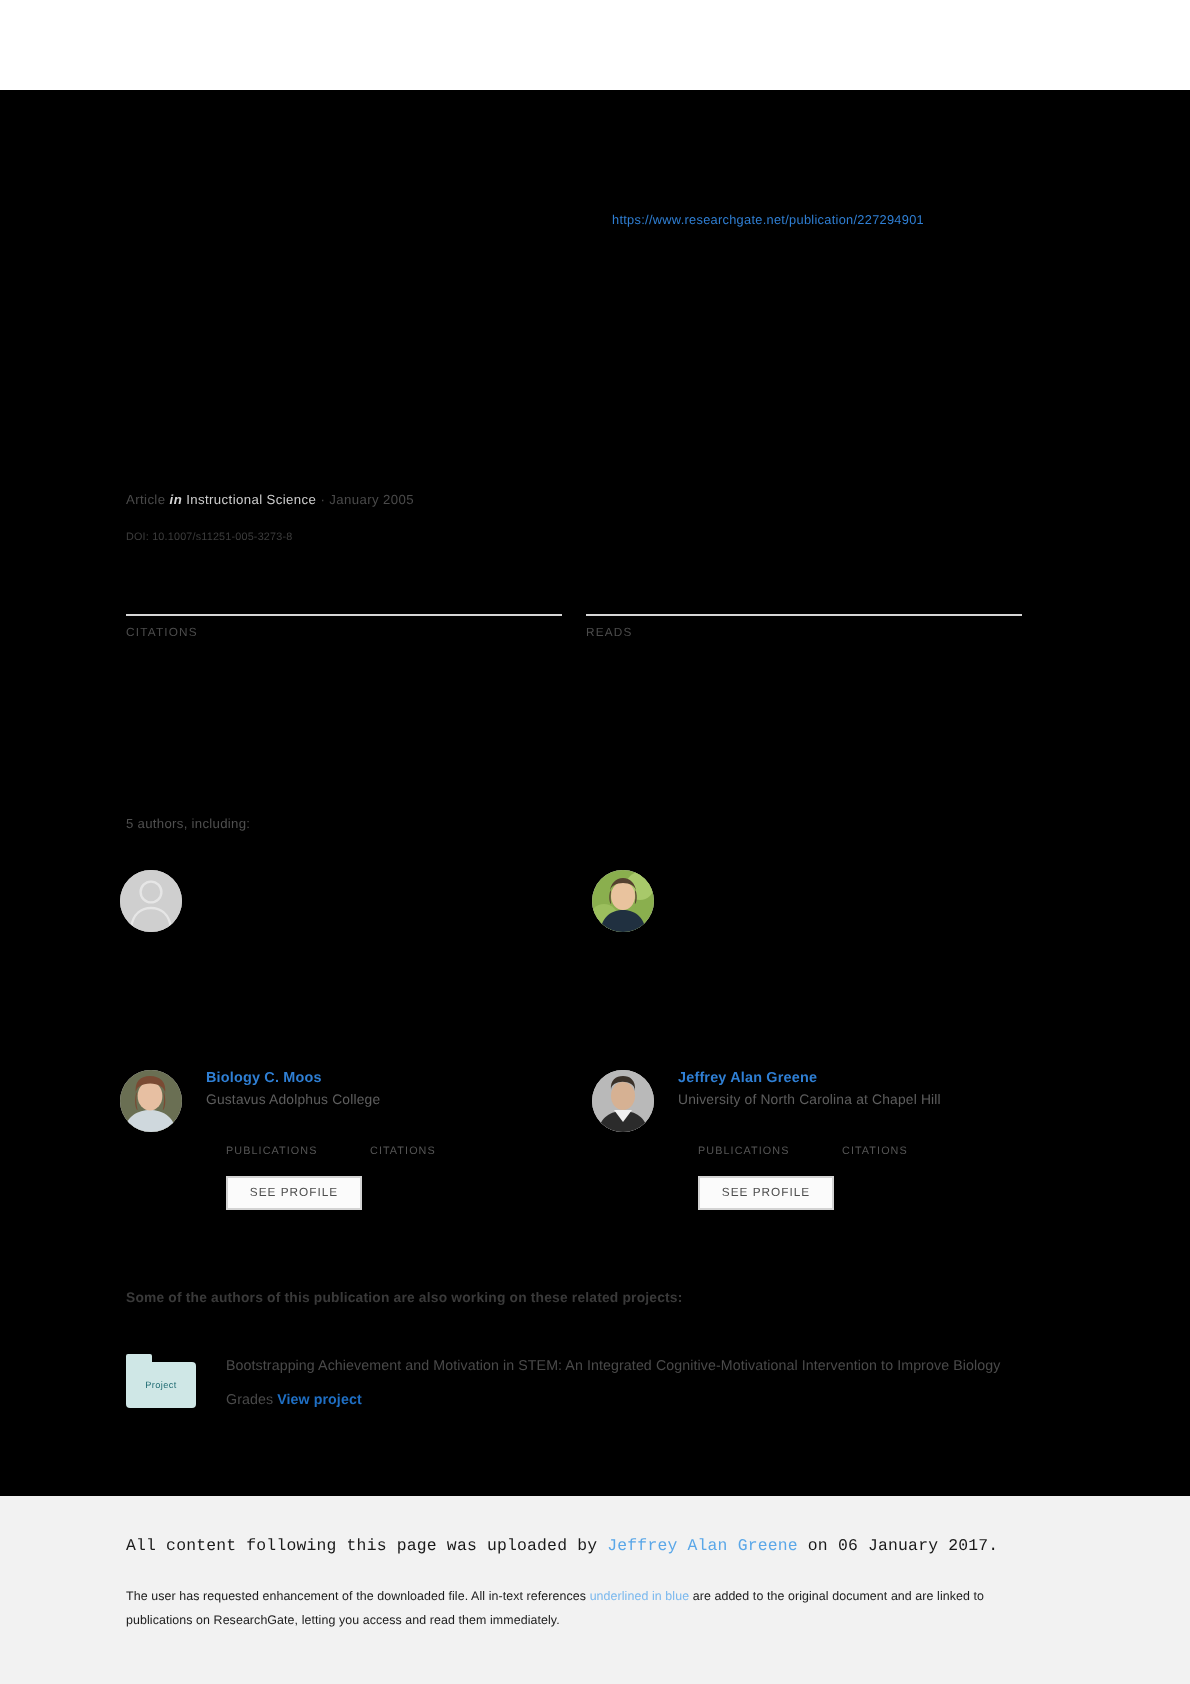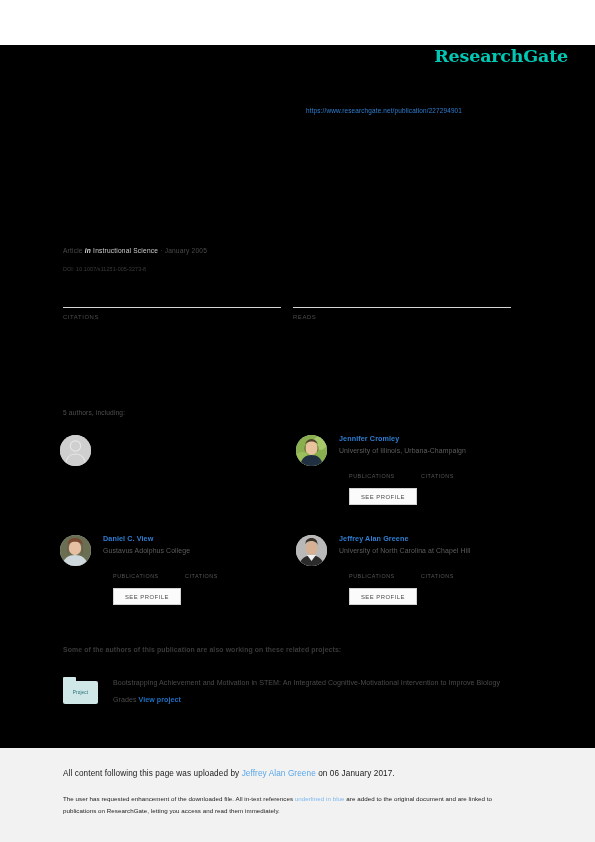--- a/index.html
+++ b/index.html
@@ -255,41 +255,41 @@
     width: 595px;
     height: 94px;
     background: #f2f2f2;
   }
   .f-line1 {
     position: absolute;
     top: 21px; left: 63px;
     font-size: 8.2px;
     color: #1a1a1a;
     letter-spacing: 0.1px;
+    font-family: Liberation Mono, monospace;
   }
   .f-line1 .lnk { color: #5aa7e8; }
   .f-line2 {
     position: absolute;
     top: 45px; left: 63px;
     width: 462px;
     font-size: 6.2px;
     color: #1a1a1a;
     line-height: 12px;
     letter-spacing: 0.05px;
   }
   .f-line2 .blue { color: #7ab8ee; }
 </style>
 </head>
 <body>
 
 <div class="top-white"></div>
 
 <div class="dark-panel">
 
-  <div class="brand">ResearchGate</div>
 
   <div class="doi-url">https://www.researchgate.net/publication/227294901</div>
 
   <div class="title-block">Adaptive human scaffolding facilitates adolescents' self-regulated learning with hypermedia</div>
 
   <div class="meta">
     <span>Article</span>
     <span class="in-word">in</span>
     <span class="journal">Instructional Science</span>
     <span>·</span>
@@ -326,50 +326,35 @@
         <rect width="31" height="31" fill="#8aaf4e"></rect>
         <circle cx="24" cy="8" r="7" fill="#a8c96a"></circle>
         <circle cx="6" cy="24" r="7" fill="#9cbf5e"></circle>
         <path d="M4 31 C5 23 10 20 15.5 20 C21 20 26 23 27 31 Z" fill="#203040"></path>
         <ellipse cx="15.5" cy="13" rx="6" ry="7" fill="#e9c39e"></ellipse>
         <path d="M9 11 C9 5 22 5 22 11 C22 7 19 4 15.5 4 C12 4 9 7 9 11 Z" fill="#55412f"></path>
         <path d="M9.2 10 C8 14 9 17 9.6 17 C9 13 9.5 11 9.5 11 Z" fill="#55412f"></path>
         <path d="M21.8 10 C23 14 22 17 21.4 17 C22 13 21.5 11 21.5 11 Z" fill="#55412f"></path>
       </svg>
     </div>
-    <div class="a-body">
-      <div class="a-name">Jennifer Cromley</div>
-      <div class="a-aff">University of Illinois, Urbana-Champaign</div>
-      <div class="a-stats">
-        <div class="col">
-          <div class="sn">95</div>
-          <div class="sl">PUBLICATIONS</div>
-        </div>
-        <div class="col">
-          <div class="sn">3,421</div>
-          <div class="sl">CITATIONS</div>
-        </div>
-      </div>
-      <div class="see-profile">SEE PROFILE</div>
-    </div>
   </div>
 
   <div class="author a2">
     <div class="avatar">
       <svg viewBox="0 0 31 31" xmlns="http://www.w3.org/2000/svg">
         <rect width="31" height="31" fill="#6a6f53"></rect>
         <path d="M2 31 C3 23 9 20 15 20 C21 20 27 23 28 31 Z" fill="#cfd8dd"></path>
         <ellipse cx="15" cy="13" rx="6.2" ry="7.2" fill="#e7bfa2"></ellipse>
         <path d="M8 12 C7 5 23 5 22.5 12 C23.5 6 20 3 15 3 C10 3 7 6 8 12 Z" fill="#7a4a33"></path>
         <path d="M8.2 11 C6.8 16 8 20 8.8 20 C7.6 15 8.4 12 8.4 12 Z" fill="#7a4a33"></path>
         <path d="M22 11 C23.4 16 22.2 20 21.4 20 C22.6 15 21.8 12 21.8 12 Z" fill="#7a4a33"></path>
       </svg>
     </div>
     <div class="a-body">
-      <div class="a-name">Daniel C. View</div>
+      <div class="a-name">Biology C. Moos</div>
       <div class="a-aff">Gustavus Adolphus College</div>
       <div class="a-stats">
         <div class="col">
           <div class="sn">44</div>
           <div class="sl">PUBLICATIONS</div>
         </div>
         <div class="col">
           <div class="sn">2,104</div>
           <div class="sl">CITATIONS</div>
         </div>

